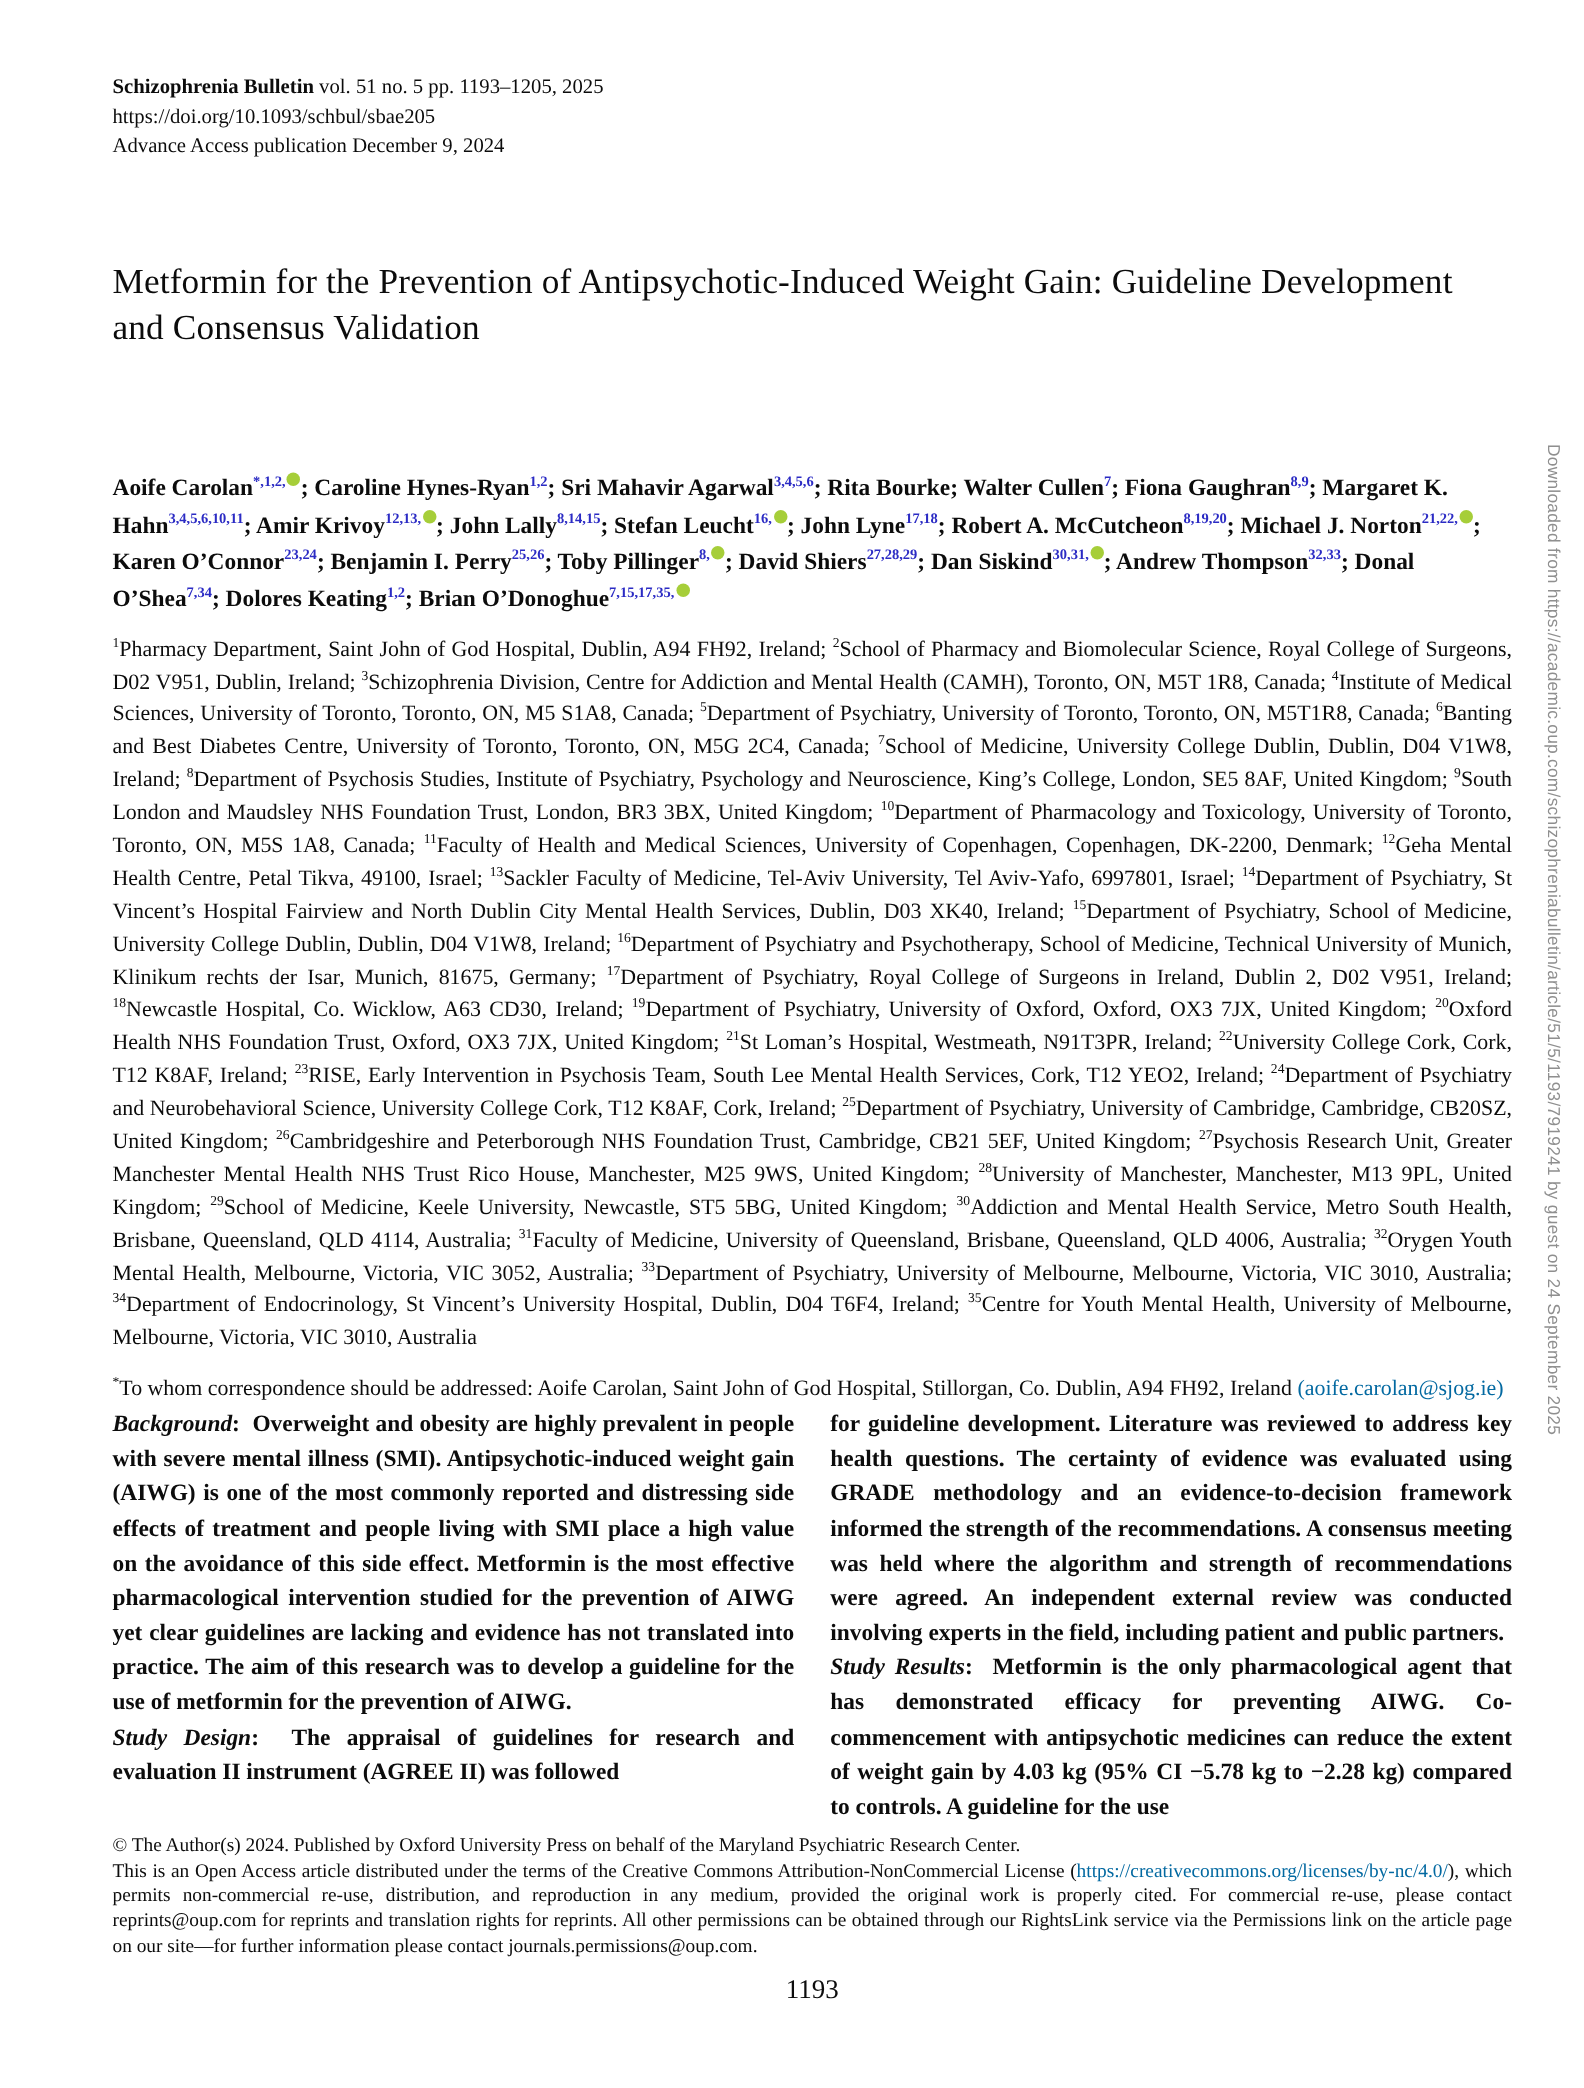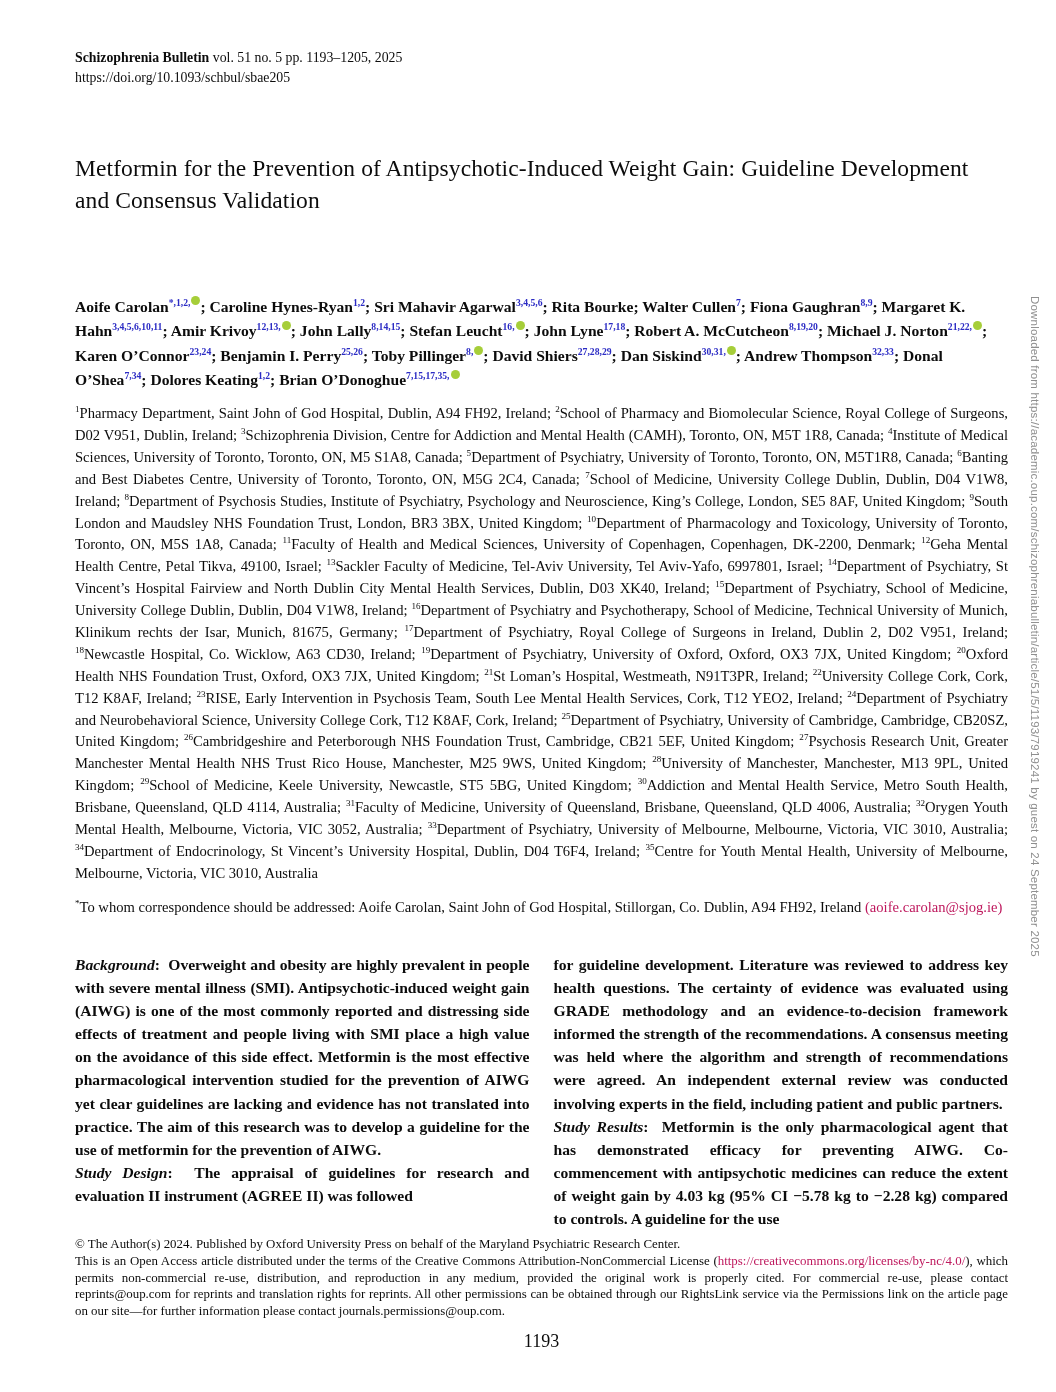--- a/index.html
+++ b/index.html
@@ -16,43 +16,44 @@
   .authors sup{font-size:.62em;line-height:0;}
   .au-sup{color:#2b2bc4;font-weight:bold;}
   .orcid{margin-left:1px;}
   .orcid-dot{display:inline-block;width:9px;height:9px;border-radius:50%;background:#a6ce39;}
   
   .affils{margin:10px 0 0 0;font-size:14.6px;line-height:1.5;text-align:justify;}
   .affils sup{font-size:.62em;line-height:0;}
   
   .corr{margin:12px 0 0 0;font-size:14.6px;line-height:1.5;}
   .corr sup{font-size:.62em;line-height:0;}
-  .lnk{color:#be185d;text-decoration:none;cursor:pointer;word-break:break-all;}
+  .lnk{color:#0369a1;text-decoration:none;cursor:pointer;word-break:break-all;}
   
-  .abstract{display:flex;gap:24px;margin-top:34px;}
+  .abstract{display:flex;gap:24px;}
   .abs-col{flex:1;font-size:15.6px;font-weight:bold;line-height:1.485;text-align:justify;}
   .abs-para{margin:0;}
   .abs-label{font-style:italic;}
   
   .footer{margin-top:6px;font-size:12.9px;line-height:1.29;text-align:justify;}
   .pageno{margin-top:11px;text-align:center;font-size:18px;}
   
   .watermark{position:absolute;top:296px;right:15px;writing-mode:vertical-rl;
              font-family:"Liberation Sans","DejaVu Sans",sans-serif;font-size:11.5px;
              color:#8f8f8f;letter-spacing:.2px;white-space:nowrap;}
 </style>
 </head>
 <body>
 
 <div class="page">
   <div class="content">
 
     <header class="jh">
       <div><b>Schizophrenia Bulletin</b><span> vol. 51 no. 5 pp. 1193–1205, 2025</span></div>
       <div>https://doi.org/10.1093/schbul/sbae205</div>
+      <div>Advance Access publication December 9, 2024</div>
     </header>
 
     <h1 class="title">Metformin for the Prevention of Antipsychotic-Induced Weight Gain: Guideline Development and Consensus Validation</h1>
 
     <p class="authors"><span class="au-name">Aoife Carolan</span><sup class="au-sup">*,1,2,</sup><sup class="orcid"><span class="orcid-dot"></span></sup><span class="au-sep">; </span><span class="au-name">Caroline Hynes-Ryan</span><sup class="au-sup">1,2</sup><span class="au-sep">; </span><span class="au-name">Sri Mahavir Agarwal</span><sup class="au-sup">3,4,5,6</sup><span class="au-sep">; </span><span class="au-name">Rita Bourke</span><span class="au-sep">; </span><span class="au-name">Walter Cullen</span><sup class="au-sup">7</sup><span class="au-sep">; </span><span class="au-name">Fiona Gaughran</span><sup class="au-sup">8,9</sup><span class="au-sep">; </span><span class="au-name">Margaret K. Hahn</span><sup class="au-sup">3,4,5,6,10,11</sup><span class="au-sep">; </span><span class="au-name">Amir Krivoy</span><sup class="au-sup">12,13,</sup><sup class="orcid"><span class="orcid-dot"></span></sup><span class="au-sep">; </span><span class="au-name">John Lally</span><sup class="au-sup">8,14,15</sup><span class="au-sep">; </span><span class="au-name">Stefan Leucht</span><sup class="au-sup">16,</sup><sup class="orcid"><span class="orcid-dot"></span></sup><span class="au-sep">; </span><span class="au-name">John Lyne</span><sup class="au-sup">17,18</sup><span class="au-sep">; </span><span class="au-name">Robert A. McCutcheon</span><sup class="au-sup">8,19,20</sup><span class="au-sep">; </span><span class="au-name">Michael J. Norton</span><sup class="au-sup">21,22,</sup><sup class="orcid"><span class="orcid-dot"></span></sup><span class="au-sep">; </span><span class="au-name">Karen O’Connor</span><sup class="au-sup">23,24</sup><span class="au-sep">; </span><span class="au-name">Benjamin I. Perry</span><sup class="au-sup">25,26</sup><span class="au-sep">; </span><span class="au-name">Toby Pillinger</span><sup class="au-sup">8,</sup><sup class="orcid"><span class="orcid-dot"></span></sup><span class="au-sep">; </span><span class="au-name">David Shiers</span><sup class="au-sup">27,28,29</sup><span class="au-sep">; </span><span class="au-name">Dan Siskind</span><sup class="au-sup">30,31,</sup><sup class="orcid"><span class="orcid-dot"></span></sup><span class="au-sep">; </span><span class="au-name">Andrew Thompson</span><sup class="au-sup">32,33</sup><span class="au-sep">; </span><span class="au-name">Donal O’Shea</span><sup class="au-sup">7,34</sup><span class="au-sep">; </span><span class="au-name">Dolores Keating</span><sup class="au-sup">1,2</sup><span class="au-sep">; </span><span class="au-name">Brian O’Donoghue</span><sup class="au-sup">7,15,17,35,</sup><sup class="orcid"><span class="orcid-dot"></span></sup></p>
 
     <p class="affils"><sup>1</sup><span>Pharmacy Department, Saint John of God Hospital, Dublin, A94 FH92, Ireland; </span><sup>2</sup><span>School of Pharmacy and Biomolecular Science, Royal College of Surgeons, D02 V951, Dublin, Ireland; </span><sup>3</sup><span>Schizophrenia Division, Centre for Addiction and Mental Health (CAMH), Toronto, ON, M5T 1R8, Canada; </span><sup>4</sup><span>Institute of Medical Sciences, University of Toronto, Toronto, ON, M5 S1A8, Canada; </span><sup>5</sup><span>Department of Psychiatry, University of Toronto, Toronto, ON, M5T1R8, Canada; </span><sup>6</sup><span>Banting and Best Diabetes Centre, University of Toronto, Toronto, ON, M5G 2C4, Canada; </span><sup>7</sup><span>School of Medicine, University College Dublin, Dublin, D04 V1W8, Ireland; </span><sup>8</sup><span>Department of Psychosis Studies, Institute of Psychiatry, Psychology and Neuroscience, King’s College, London, SE5 8AF, United Kingdom; </span><sup>9</sup><span>South London and Maudsley NHS Foundation Trust, London, BR3 3BX, United Kingdom; </span><sup>10</sup><span>Department of Pharmacology and Toxicology, University of Toronto, Toronto, ON, M5S 1A8, Canada; </span><sup>11</sup><span>Faculty of Health and Medical Sciences, University of Copenhagen, Copenhagen, DK-2200, Denmark; </span><sup>12</sup><span>Geha Mental Health Centre, Petal Tikva, 49100, Israel; </span><sup>13</sup><span>Sackler Faculty of Medicine, Tel-Aviv University, Tel Aviv-Yafo, 6997801, Israel; </span><sup>14</sup><span>Department of Psychiatry, St Vincent’s Hospital Fairview and North Dublin City Mental Health Services, Dublin, D03 XK40, Ireland; </span><sup>15</sup><span>Department of Psychiatry, School of Medicine, University College Dublin, Dublin, D04 V1W8, Ireland; </span><sup>16</sup><span>Department of Psychiatry and Psychotherapy, School of Medicine, Technical University of Munich, Klinikum rechts der Isar, Munich, 81675, Germany; </span><sup>17</sup><span>Department of Psychiatry, Royal College of Surgeons in Ireland, Dublin 2, D02 V951, Ireland; </span><sup>18</sup><span>Newcastle Hospital, Co. Wicklow, A63 CD30, Ireland; </span><sup>19</sup><span>Department of Psychiatry, University of Oxford, Oxford, OX3 7JX, United Kingdom; </span><sup>20</sup><span>Oxford Health NHS Foundation Trust, Oxford, OX3 7JX, United Kingdom; </span><sup>21</sup><span>St Loman’s Hospital, Westmeath, N91T3PR, Ireland; </span><sup>22</sup><span>University College Cork, Cork, T12 K8AF, Ireland; </span><sup>23</sup><span>RISE, Early Intervention in Psychosis Team, South Lee Mental Health Services, Cork, T12 YEO2, Ireland; </span><sup>24</sup><span>Department of Psychiatry and Neurobehavioral Science, University College Cork, T12 K8AF, Cork, Ireland; </span><sup>25</sup><span>Department of Psychiatry, University of Cambridge, Cambridge, CB20SZ, United Kingdom; </span><sup>26</sup><span>Cambridgeshire and Peterborough NHS Foundation Trust, Cambridge, CB21 5EF, United Kingdom; </span><sup>27</sup><span>Psychosis Research Unit, Greater Manchester Mental Health NHS Trust Rico House, Manchester, M25 9WS, United Kingdom; </span><sup>28</sup><span>University of Manchester, Manchester, M13 9PL, United Kingdom; </span><sup>29</sup><span>School of Medicine, Keele University, Newcastle, ST5 5BG, United Kingdom; </span><sup>30</sup><span>Addiction and Mental Health Service, Metro South Health, Brisbane, Queensland, QLD 4114, Australia; </span><sup>31</sup><span>Faculty of Medicine, University of Queensland, Brisbane, Queensland, QLD 4006, Australia; </span><sup>32</sup><span>Orygen Youth Mental Health, Melbourne, Victoria, VIC 3052, Australia; </span><sup>33</sup><span>Department of Psychiatry, University of Melbourne, Melbourne, Victoria, VIC 3010,  Australia; </span><sup>34</sup><span>Department of Endocrinology, St Vincent’s University Hospital, Dublin, D04 T6F4, Ireland; </span><sup>35</sup><span>Centre for Youth Mental Health, University of Melbourne, Melbourne, Victoria, VIC 3010, Australia</span></p>
 
     <p class="corr"><sup>*</sup><span>To whom correspondence should be addressed: Aoife Carolan, Saint John of God Hospital, Stillorgan, Co. Dublin, A94 FH92, Ireland </span><a class="lnk">(aoife.carolan@sjog.ie)</a></p>
 

